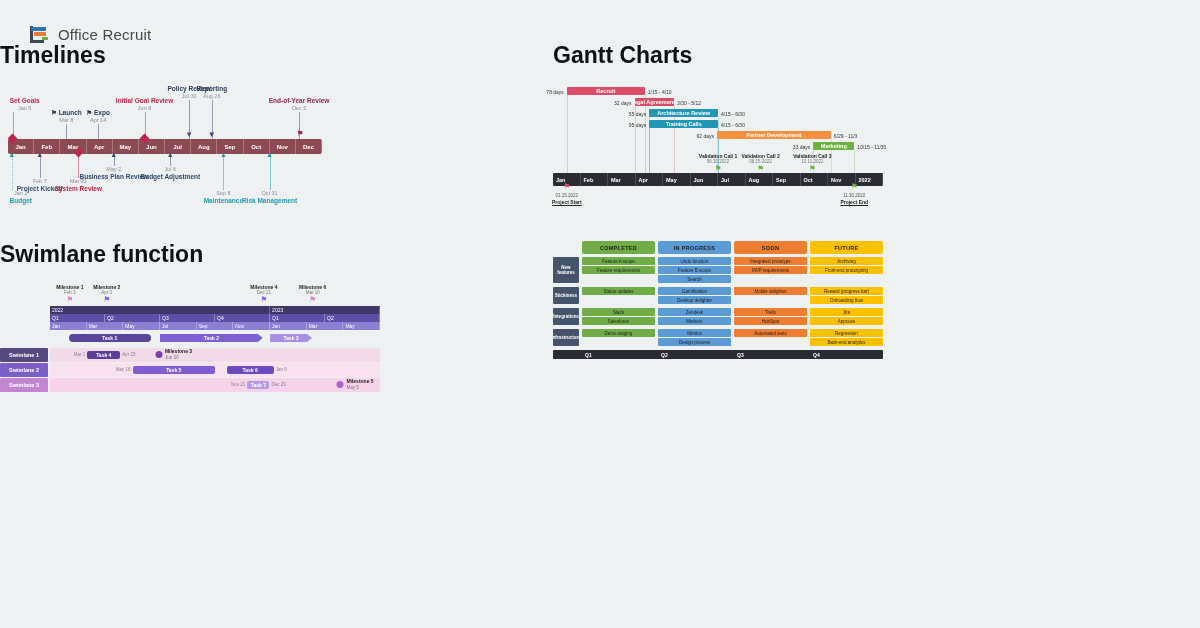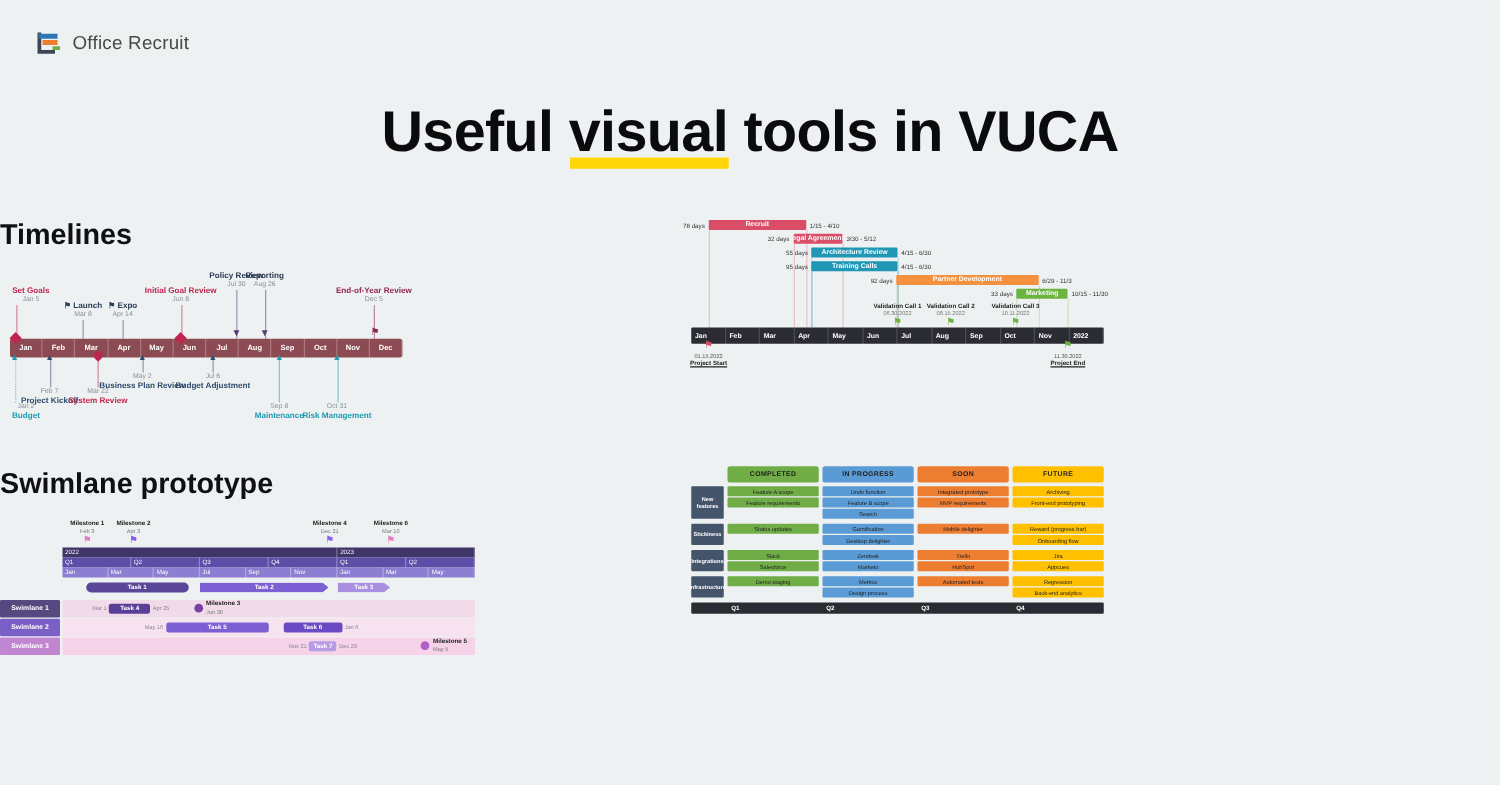--- a/index.html
+++ b/index.html
@@ -87,21 +87,20 @@
     <span class="logo-icon">
       <i class="li-axl"></i>
       <i class="li-blue"></i>
       <i class="li-orange"></i>
       <i class="li-green"></i>
       <i class="li-axb"></i>
     </span>
     <span class="logo-text">Office Recruit</span>
   </div>
 
-  <h1><span>Useful </span><span class="hl">visual</span><span> tools in VUCA</span></h1>
 
   <div class="grid">
     <section class="quad">
       <h2>Timelines</h2>
       <div class="chart chart-timeline">
           <div class="tl-band" style="left: 8px; top: 54px; width: 314px; height: 15px; background: rgb(140, 74, 82);">
             <div class="tl-month">Jan</div>
             <div class="tl-month">Feb</div>
             <div class="tl-month">Mar</div>
             <div class="tl-month">Apr</div>
@@ -192,20 +191,21 @@
           <div class="tl-upin" style="left: 223.404px; top: 66px; color: rgb(30, 155, 176);">▲</div>
           <div class="tl-conn" style="left: 269.562px; top: 69px; height: 36px; background: rgb(30, 155, 176);"></div>
           <div class="tl-label" style="left: 269.562px; top: 105px;">
             <div class="tl-date">Oct 31</div>
             <div class="tl-name" style="color: rgb(30, 155, 176);">Risk Management</div>
           </div>
           <div class="tl-upin" style="left: 269.562px; top: 66px; color: rgb(30, 155, 176);">▲</div>
         </div>
     </section>
     <section class="quad right">
+      <h2>Gantt Charts</h2>
       <div class="chart chart-gantt">
           <div class="g-line" style="left: 13.86px; top: 10px; height: 78px; background: rgba(217, 78, 102, 0.28);"></div>
           <div class="g-line" style="left: 91.74px; top: 10px; height: 78px; background: rgba(217, 78, 102, 0.28);"></div>
           <div class="g-bar" style="left: 13.86px; top: 2px; width: 77.88px; background: rgb(217, 78, 102);">Recruit</div>
           <div class="g-side" style="right: 319.14px; top: 4px;">78 days</div>
           <div class="g-side" style="left: 94.74px; top: 4px;">1/15 - 4/10</div>
           <div class="g-line" style="left: 81.51px; top: 21px; height: 67px; background: rgba(217, 78, 102, 0.28);"></div>
           <div class="g-line" style="left: 121.11px; top: 21px; height: 67px; background: rgba(217, 78, 102, 0.28);"></div>
           <div class="g-bar" style="left: 81.51px; top: 13px; width: 39.6px; background: rgb(217, 78, 102);">Legal Agreements</div>
           <div class="g-side" style="right: 251.49px; top: 15px;">32 days</div>
@@ -265,21 +265,21 @@
             <div class="g-ep-name">Project Start</div>
           </div>
           <div class="g-flag" style="left: 301.29px; top: 98px; color: rgb(109, 179, 63);">⚑</div>
           <div class="g-ep" style="left: 301.29px; top: 108px;">
             <div class="g-ep-date">11.30.2022</div>
             <div class="g-ep-name">Project End</div>
           </div>
         </div>
     </section>
     <section class="quad">
-      <h2>Swimlane prototype</h2>
+      <h2>Swimlane function</h2>
       <div class="chart chart-swimlane">
           <div class="sw-flaglab" style="left: 69.8px; top: 0px;">
             <div class="sw-fname">Milestone 1</div>
             <div class="sw-fdate">Feb 3</div>
           </div>
           <div class="sw-flag" style="left: 69.8px; top: 12px; color: rgb(232, 123, 192);">⚑</div>
           <div class="sw-flaglab" style="left: 106.76px; top: 0px;">
             <div class="sw-fname">Milestone 2</div>
             <div class="sw-fdate">Apr 3</div>
           </div>

